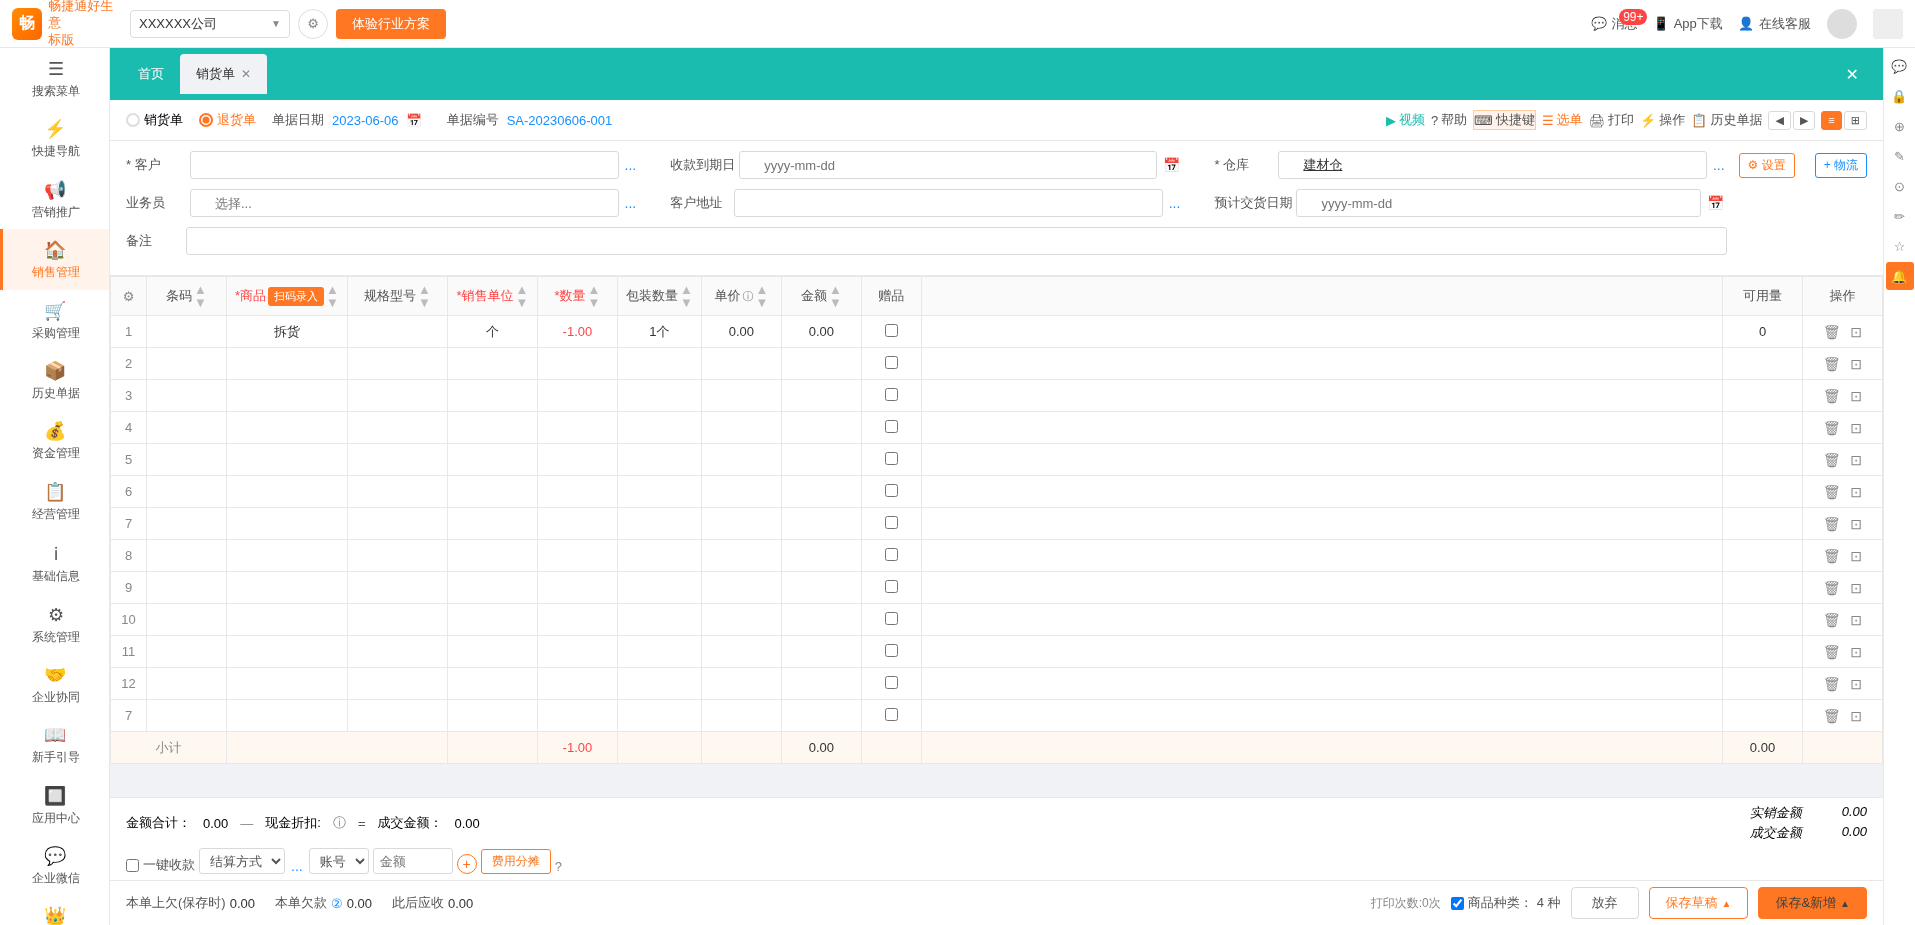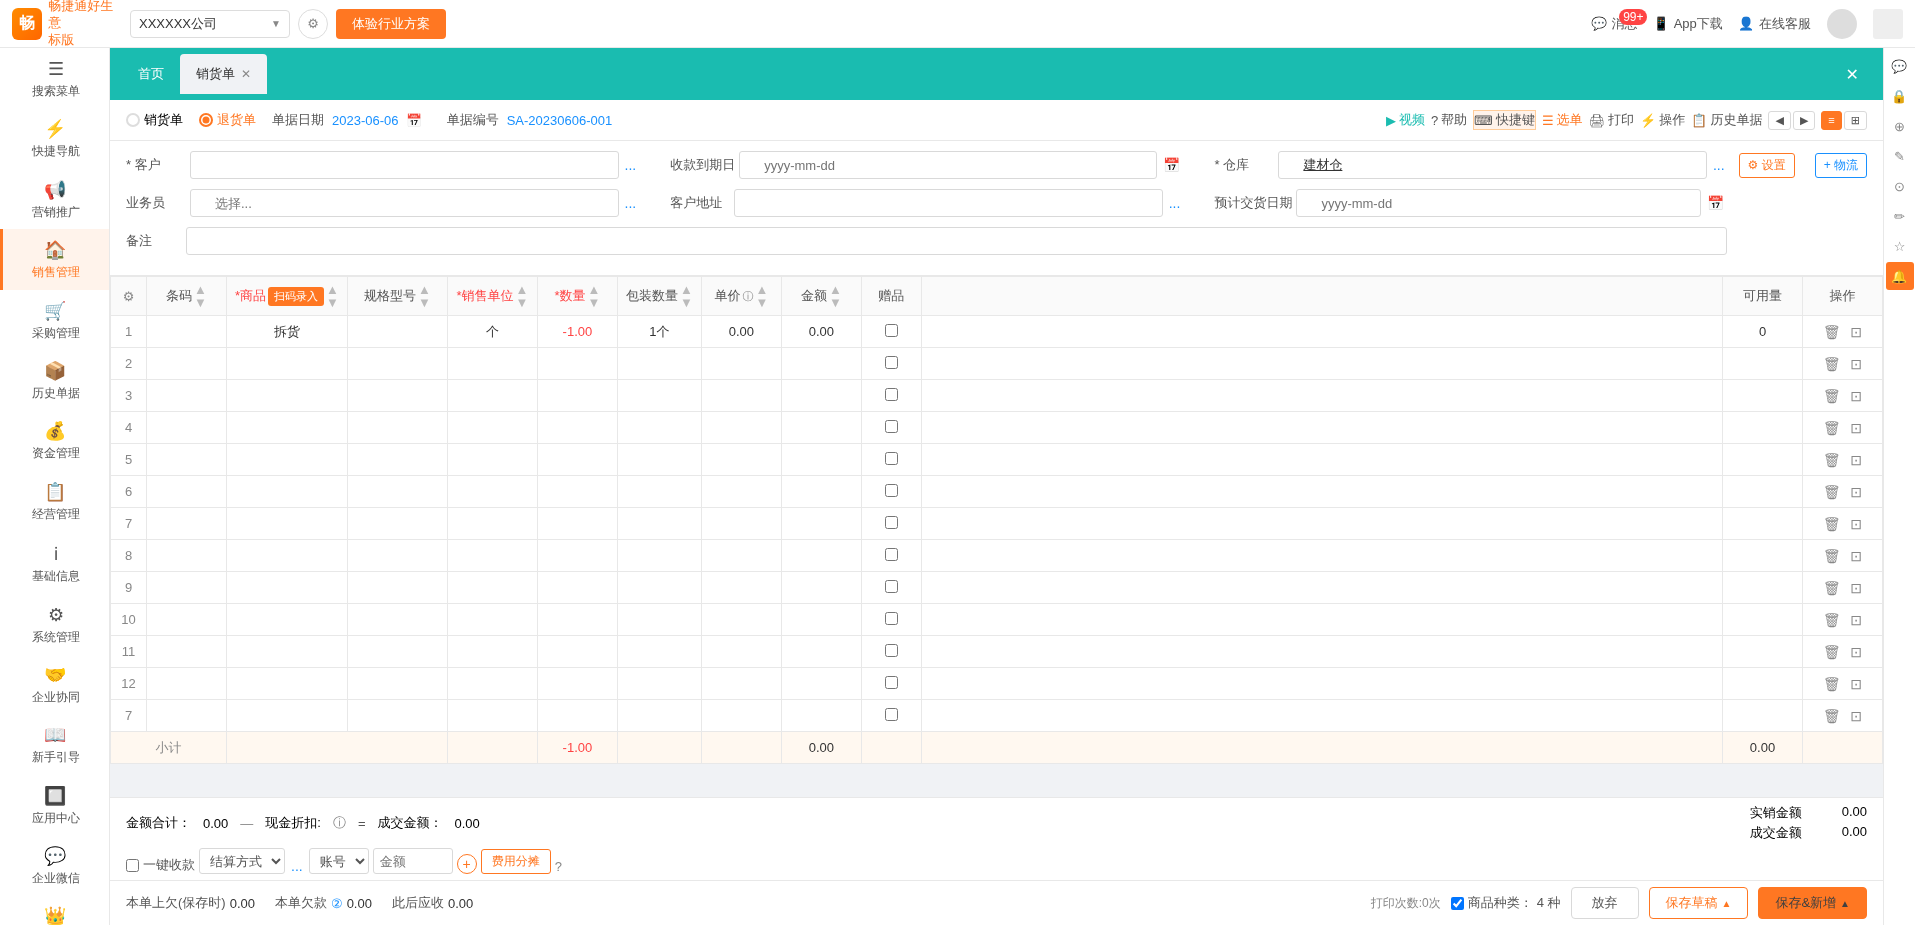--- a/index.html
+++ b/index.html
@@ -214,21 +214,21 @@
     .right-panel {
       width: 32px; background: #fff; border-left: 1px solid #e8e8e8;
       display: flex; flex-direction: column; align-items: center; padding: 4px 0; gap: 2px;
       flex-shrink: 0;
     }
     .right-panel-btn {
       width: 28px; height: 28px; display: flex; align-items: center; justify-content: center;
       cursor: pointer; color: #888; font-size: 13px; border-radius: 3px;
     }
     .right-panel-btn.active { background: #ff7722; color: #fff; }
-    .summary-row { display: flex; justify-content: space-between; gap: 40px; }
+    .summary-row { display: flex; justify-content: space-between; gap: 40px; font-style: italic; }
 
     .form-section { display: flex; flex-direction: column; flex: 1; overflow: hidden; }
 
     
     ::-webkit-scrollbar { width: 6px; height: 6px; }
     ::-webkit-scrollbar-track { background: #f1f1f1; }
     ::-webkit-scrollbar-thumb { background: #ccc; border-radius: 3px; }
 
     .th-with-sort { display: flex; align-items: center; justify-content: center; gap: 2px; }
     .sort-arrows { display: flex; flex-direction: column; font-size: 8px; color: #bbb; line-height: 1; }

